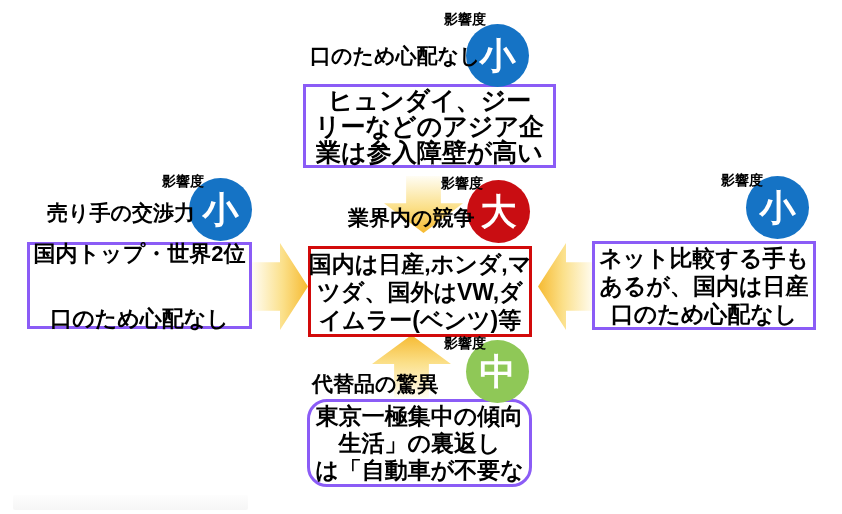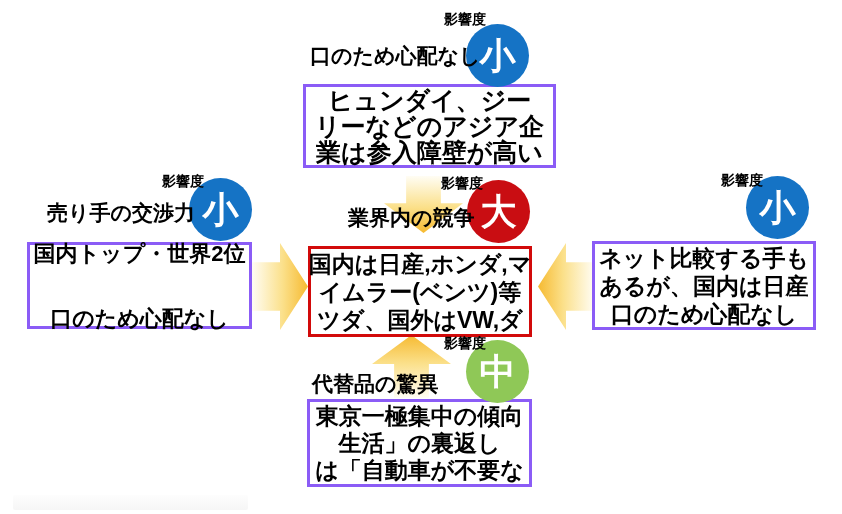--- a/index.html
+++ b/index.html
@@ -11,21 +11,21 @@
          color:#fff;font-size:36px;font-weight:700;z-index:3;line-height:1;}
   .force-title{position:absolute;font-size:21px;font-weight:700;white-space:nowrap;z-index:3;}
   .note-box{position:absolute;background:#fff;border:3px solid #8b5cf6;display:flex;flex-direction:column;
             align-items:center;justify-content:center;text-align:center;font-weight:700;z-index:2;}
   .note-line{white-space:nowrap;}
 
   .note-top{left:303px;top:84px;width:247px;height:78px;font-size:25px;line-height:26px;}
   .note-left{left:27px;top:242px;width:219px;height:81px;font-size:22px;line-height:27px;gap:38px;}
   .note-center{left:308px;top:238px;width:218px;height:85px;font-size:23px;line-height:28px;border-width:3px;margin-top:8px;}
   .note-right{left:592px;top:241px;width:218px;height:83px;font-size:23px;line-height:28px;}
-  .note-bottom{left:307px;top:399px;width:219px;height:82px;font-size:23px;line-height:27px;}
+  .note-bottom{left:307px;top:399px;width:219px;height:82px;font-size:23px;line-height:27px;border-radius:20px;}
 
   .arrow{position:absolute;z-index:1;}
   .arrow-right{left:252px;top:243px;width:56px;height:87px;
     background:linear-gradient(to right,#fffdf4,#fbe08a 55%,#f6ba31);
     clip-path:polygon(0 22%,50% 22%,50% 0,100% 50%,50% 100%,50% 78%,0 78%);}
   .arrow-left{left:538px;top:243px;width:56px;height:87px;
     background:linear-gradient(to left,#fffdf4,#fbe08a 55%,#f6ba31);
     clip-path:polygon(100% 22%,50% 22%,50% 0,0 50%,50% 100%,50% 78%,100% 78%);}
   .arrow-down{left:384px;top:176px;width:79px;height:57px;
     background:linear-gradient(to bottom,#fffdf4,#fbe08a 55%,#f6ba31);
@@ -82,22 +82,22 @@
   <div class="note-box note-left">
     <div class="note-line">国内トップ・世界2位</div>
     <div class="note-line">口のため心配なし</div>
   </div>
 
   <div class="influence pos-influence-center">影響度</div>
   <div class="badge pos-badge-center" style="background-color: rgb(201, 13, 18);">大</div>
   <div class="force-title pos-title-center">業界内の競争</div>
   <div class="note-box note-center" style="border-color: rgb(210, 10, 10);">
     <div class="note-line">国内は日産,ホンダ,マ</div>
+    <div class="note-line">ツダ、国外はVW,ダ</div>
     <div class="note-line">イムラー(ベンツ)等</div>
-    <div class="note-line">ツダ、国外はVW,ダ</div>
   </div>
 
   <div class="influence pos-influence-right">影響度</div>
   <div class="badge pos-badge-right" style="background-color: rgb(21, 115, 197);">小</div>
   <div class="note-box note-right">
     <div class="note-line">ネット比較する手も</div>
     <div class="note-line">あるが、国内は日産</div>
     <div class="note-line">口のため心配なし</div>
   </div>
 

